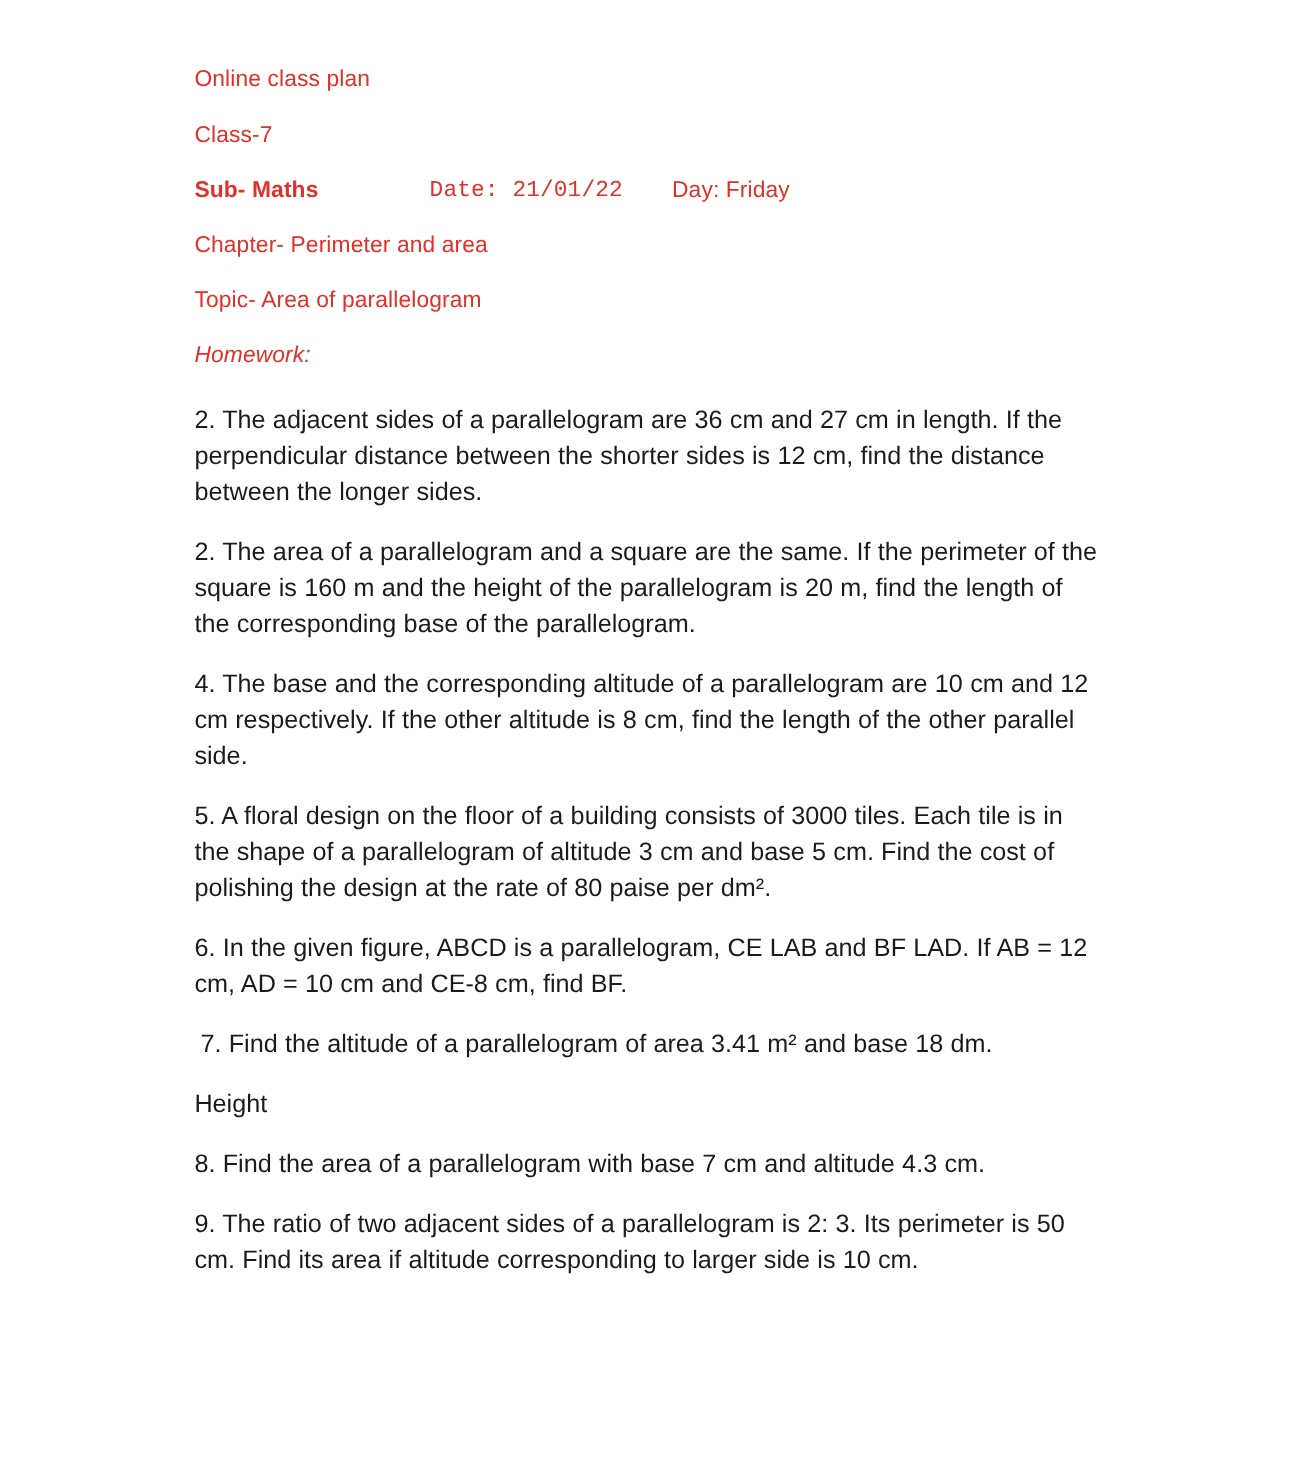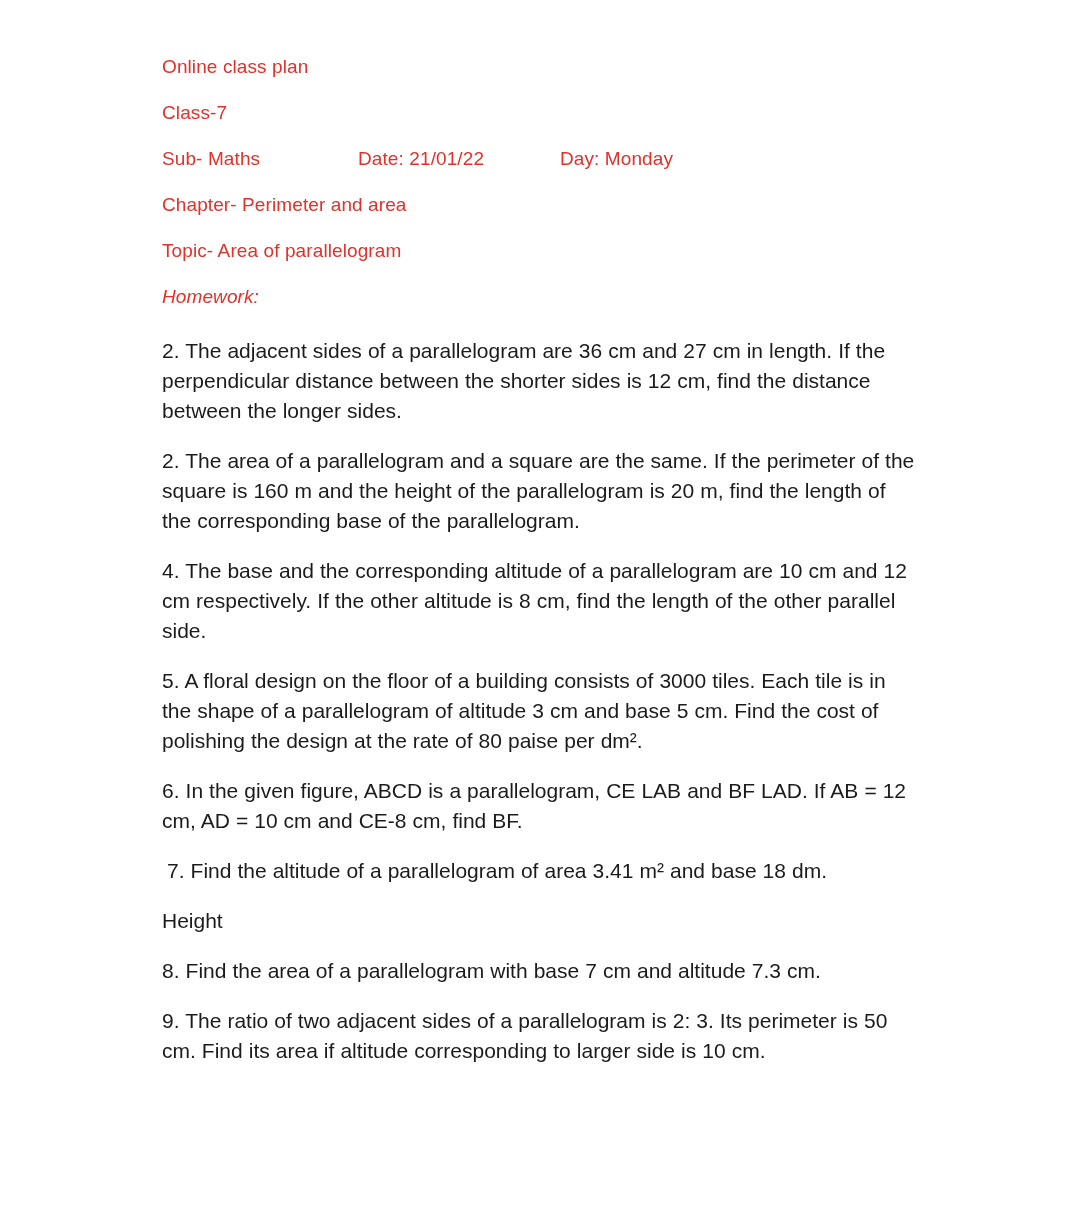--- a/index.html
+++ b/index.html
@@ -37,22 +37,22 @@
     white-space: normal;
     display: block;
     position: relative;
     height: 23px;
   }
   .meta-field {
     position: absolute;
     top: 0;
     white-space: pre;
   }
-  .meta-field.f0 { left: 0px; }
-  .meta-field.f1 { left: 196px; }
+  .meta-field.f0 { left: 0px; font-weight: bold; }
+  .meta-field.f1 { left: 196px; font-family: Liberation Mono, monospace; }
   .meta-field.f2 { left: 398px; }
   .heading-line.homework {
     margin-bottom: 28px;
     font-style: italic;
   }
   
   .para {
     color: #1b1b1b;
     font-size: 21px;
     line-height: 30px;
@@ -73,33 +73,33 @@
 <div class="page">
   <div class="doc-body">
 
     <p class="heading-line">Online class plan</p>
 
     <p class="heading-line">Class-7</p>
 
     <div class="heading-line meta">
       <span class="meta-field f0">Sub- Maths</span>
       <span class="meta-field f1">Date: 21/01/22</span>
-      <span class="meta-field f2">Day: Monday</span>
+      <span class="meta-field f2">Day: Friday</span>
     </div>
 
     <p class="heading-line">Chapter- Perimeter and area</p>
 
     <p class="heading-line">Topic- Area of parallelogram</p>
 
     <p class="heading-line homework">Homework:</p>
 
     <p class="para">2. The adjacent sides of a parallelogram are 36 cm and 27 cm in length. If the perpendicular distance between the shorter sides is 12 cm, find the distance between the longer sides.</p>
     <p class="para">2. The area of a parallelogram and a square are the same. If the perimeter of the square is 160 m and the height of the parallelogram is 20 m, find the length of the corresponding base of the parallelogram.</p>
     <p class="para">4. The base and the corresponding altitude of a parallelogram are 10 cm and 12 cm respectively. If the other altitude is 8 cm, find the length of the other parallel side.</p>
     <p class="para">5. A floral design on the floor of a building consists of 3000 tiles. Each tile is in the shape of a parallelogram of altitude 3 cm and base 5 cm. Find the cost of polishing the design at the rate of 80 paise per dm².</p>
     <p class="para">6. In the given figure, ABCD is a parallelogram, CE LAB and BF LAD. If AB = 12 cm, AD = 10 cm and CE-8 cm, find BF.</p>
     <p class="para indented"> 7. Find the altitude of a parallelogram of area 3.41 m² and base 18 dm.</p>
     <p class="para">Height</p>
-    <p class="para">8. Find the area of a parallelogram with base 7 cm and altitude 7.3 cm.</p>
+    <p class="para">8. Find the area of a parallelogram with base 7 cm and altitude 4.3 cm.</p>
     <p class="para">9. The ratio of two adjacent sides of a parallelogram is 2: 3. Its perimeter is 50 cm. Find its area if altitude corresponding to larger side is 10 cm.</p>
 
   </div>
 </div>
 
 </body></html>

